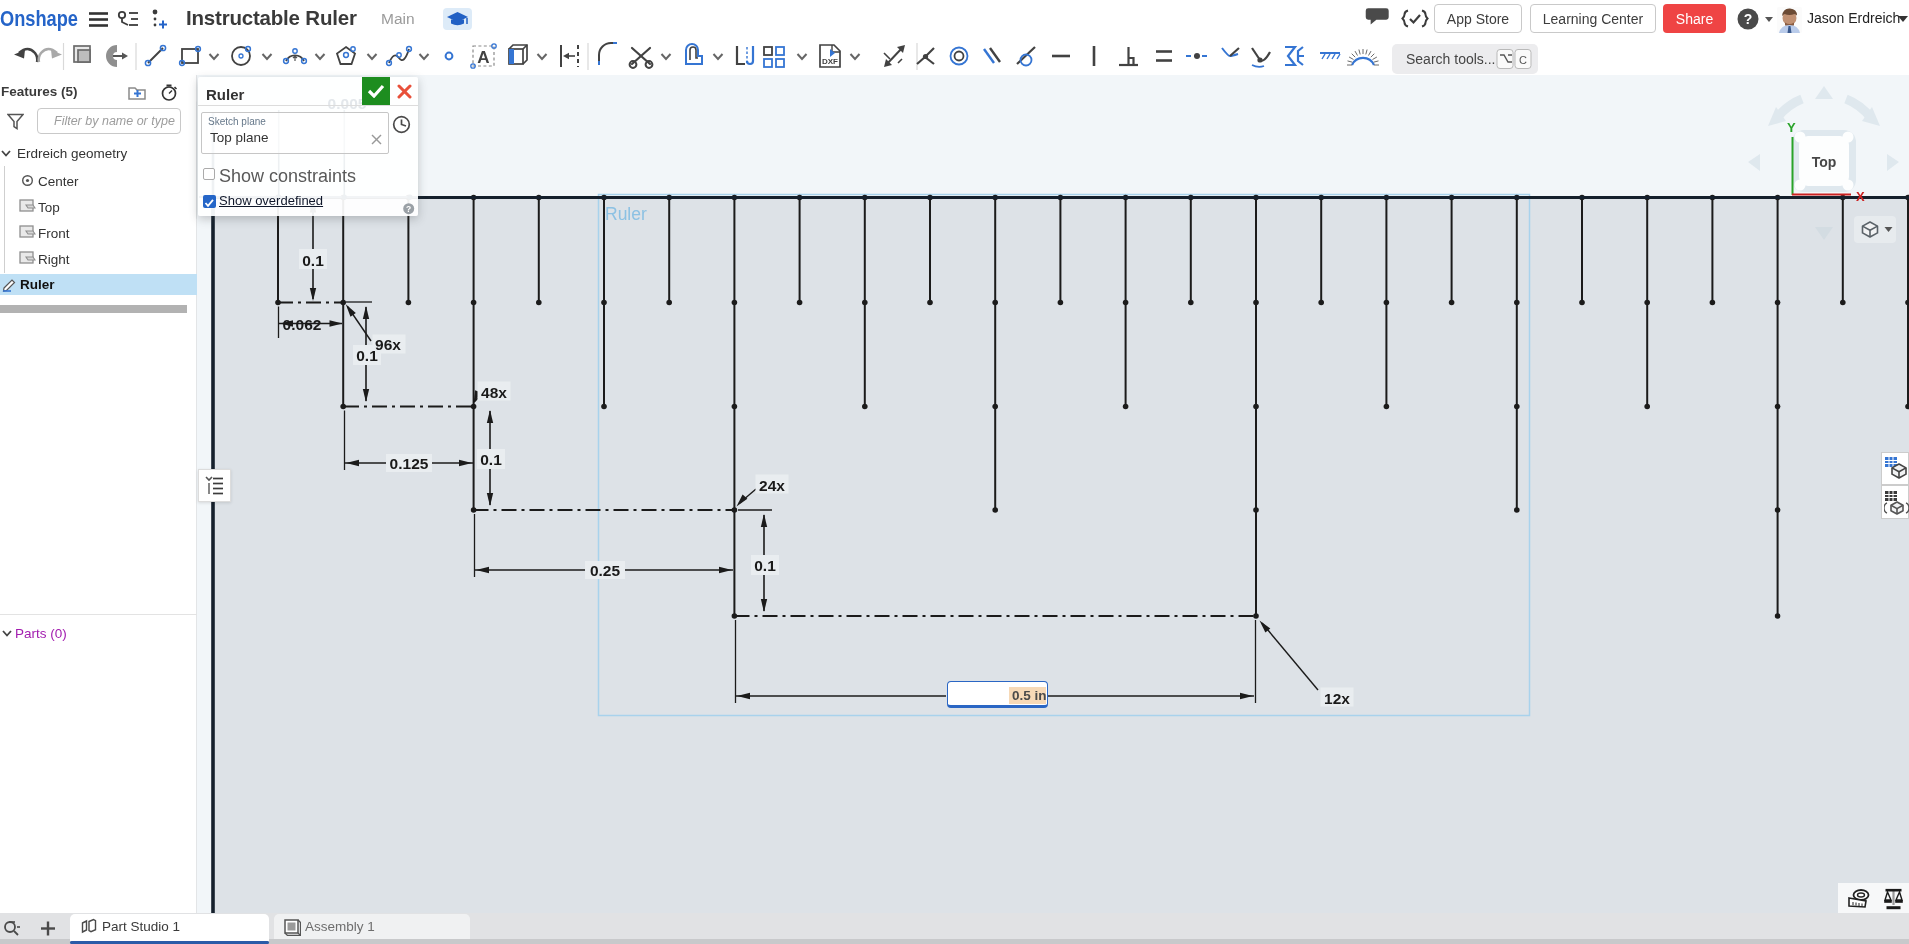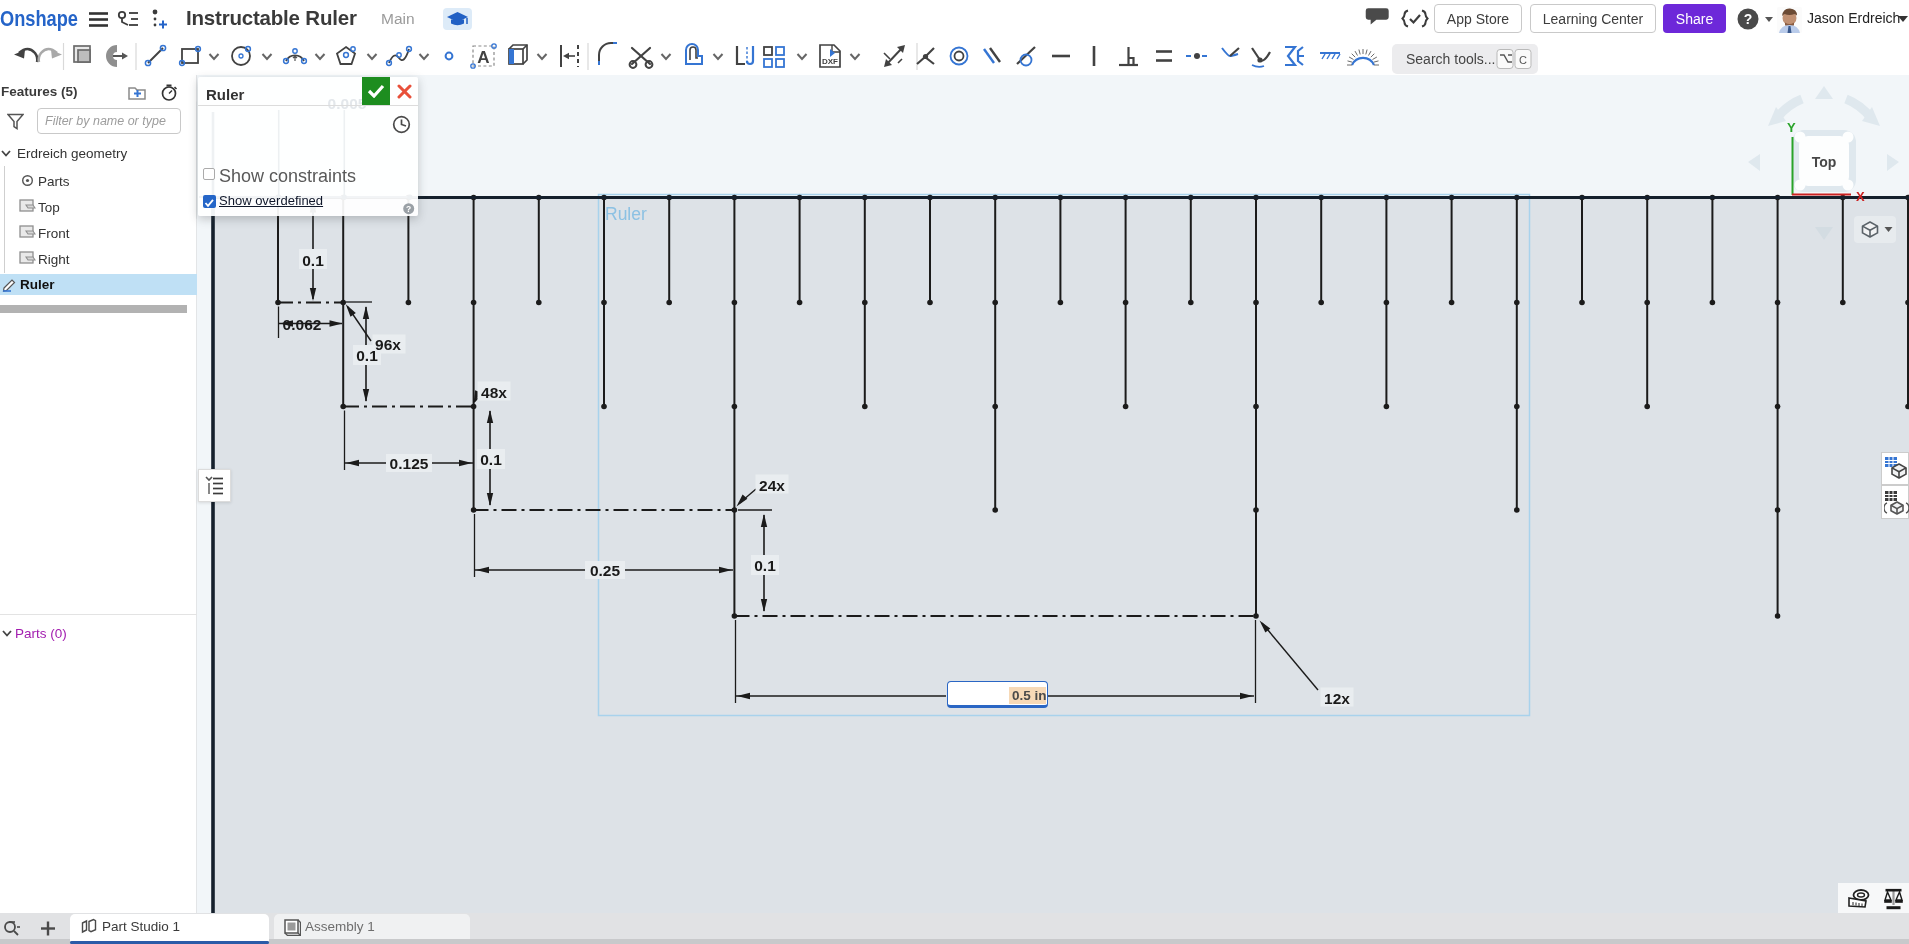--- a/index.html
+++ b/index.html
@@ -46,21 +46,21 @@
     <svg class="abs" style="left:1360px;top:0" width="80" height="37" viewBox="0 0 80 37">
       <path d="M10 10 h22 a3 3 0 0 1 3 3 v8 a3 3 0 0 1 -3 3 h-12 l-7 6 v-6 h-3 a3 3 0 0 1 -3 -3 v-8 a3 3 0 0 1 3 -3 z" fill="#4a4a4a" transform="translate(0,0) scale(0.82)"></path>
       <g fill="none" stroke="#3c3c3c" stroke-width="2">
         <path d="M48 10.5 q-3.5 1 -3.5 4 q0 2 -2 4 q2 2 2 4 q0 3 3.5 4"></path>
         <path d="M62 10.5 q3.5 1 3.5 4 q0 2 2 4 q-2 2 -2 4 q0 3 -3.5 4"></path>
       </g>
       <path d="M50 19 l3.5 3.5 l6.5 -7.5" fill="none" stroke="#3c3c3c" stroke-width="2.2"></path>
     </svg>
     <div class="abs" style="left:1434px;top:4px;width:88px;height:29px;background:#fff;border:1px solid #c9c9c9;border-radius:4px;font-size:14px;color:#3d3d3d;display:flex;align-items:center;justify-content:center;">App Store</div>
     <div class="abs" style="left:1530px;top:4px;width:126px;height:29px;background:#fff;border:1px solid #c9c9c9;border-radius:4px;font-size:14px;color:#3d3d3d;display:flex;align-items:center;justify-content:center;">Learning Center</div>
-    <div class="abs" style="left:1663px;top:4px;width:63px;height:29px;background:#6d28d9;border-radius:4px;font-size:14px;color:#fff;font-weight:500;display:flex;align-items:center;justify-content:center;">Share</div>
+    <div class="abs" style="left:1663px;top:4px;width:63px;height:29px;background:#ef4444;border-radius:4px;font-size:14px;color:#fff;font-weight:500;display:flex;align-items:center;justify-content:center;">Share</div>
     <svg class="abs" style="left:1736px;top:7px" width="44" height="24" viewBox="0 0 44 24">
       <circle cx="12" cy="12" r="10.5" fill="#4a4a4a"></circle>
       <text x="12" y="17" font-size="14" font-weight="700" fill="#fff" text-anchor="middle">?</text>
       <polygon points="29,10 37,10 33,15" fill="#555"></polygon>
     </svg>
     <div class="abs" style="left:1777px;top:7px;width:25px;height:26px;border-radius:2px;background:#fdfdfd;overflow:hidden;"><svg width="25" height="26" viewBox="0 0 25 26">
         <rect width="25" height="26" fill="#fbfbfb"></rect>
         <circle cx="12.5" cy="11" r="7" fill="#c09072"></circle>
         <path d="M5 9 q1 -8 8 -7.5 q7 0.5 7 7 l-2.5 -1.5 q-5 2 -10 0 z" fill="#6b4b35"></path>
         <path d="M8 15.5 q4.5 3 9 0 l0 3 q-4.5 2 -9 0 z" fill="#8a5c40"></path>
@@ -255,31 +255,31 @@
         <line x1="9.5" y1="6" x2="9.5" y2="13"></line>
       </g>
       <circle cx="41" cy="9.5" r="6.5" fill="none" stroke="#333" stroke-width="1.7"></circle>
       <line x1="41" y1="9.5" x2="44" y2="6.5" stroke="#333" stroke-width="1.5"></line>
       <line x1="38.5" y1="1.5" x2="43.5" y2="1.5" stroke="#333" stroke-width="2"></line>
       <line x1="46.5" y1="3" x2="48.5" y2="5" stroke="#333" stroke-width="1.6"></line>
     </svg>
     <svg class="abs" style="left:7px;top:38px" width="17" height="17" viewBox="0 0 17 17">
       <path d="M1 1.5 h15 l-6 7 v7 l-3 -2 v-5 z" fill="none" stroke="#555" stroke-width="1.5"></path>
     </svg>
-    <div class="abs" style="left:37px;top:33px;width:144px;height:26px;border:1px solid #c9c9c9;border-radius:4px;font-style:italic;font-size:12.5px;color:#9d9d9d;display:flex;align-items:center;padding-left:7px;">Filter by name or type</div>
+    <div class="abs" style="left:37px;top:33px;width:144px;height:26px;border:1px solid #c9c9c9;border-radius:4px;font-style:italic;font-size:12.5px;color:#9d9d9d;display:flex;align-items:center;padding-left:16px;">Filter by name or type</div>
     <svg class="abs" style="left:1px;top:74px" width="10" height="9">
       <path d="M1 2 l4 4.5 l4 -4.5" stroke="#444" stroke-width="1.8" fill="none"></path>
     </svg>
     <div class="abs" style="left:17px;top:71px;font-size:13.5px;color:#333;">Erdreich geometry</div>
     <div class="abs" style="left:4px;top:91px;width:1px;height:107px;background:#cfcfcf;"></div>
     <svg class="abs" style="left:21px;top:99px" width="13" height="13">
       <circle cx="6.5" cy="6.5" r="4.8" fill="none" stroke="#555" stroke-width="1.4"></circle>
       <circle cx="6.5" cy="6.5" r="1.6" fill="#555"></circle>
     </svg>
-    <div class="abs" style="left:38px;top:99px;font-size:13.5px;color:#333;">Parts</div>
+    <div class="abs" style="left:38px;top:99px;font-size:13.5px;color:#333;">Center</div>
     <svg class="abs" style="left:19px;top:124px" width="17" height="15" viewBox="0 0 17 15">
       <rect x="1" y="1" width="13" height="11" fill="#e9e9e9" stroke="#8f8f8f" stroke-width="1.3"></rect>
       <path d="M7 6 l7 0 l2 3 l-7 0 z" fill="#d6d6d6" stroke="#8f8f8f" stroke-width="1.1"></path>
     </svg>
     <div class="abs" style="left:38px;top:124.5px;font-size:13.5px;color:#333;">Top</div>
     <svg class="abs" style="left:19px;top:150px" width="17" height="15" viewBox="0 0 17 15">
       <rect x="1" y="1" width="13" height="11" fill="#e9e9e9" stroke="#8f8f8f" stroke-width="1.3"></rect>
       <path d="M7 6 l7 0 l2 3 l-7 0 z" fill="#d6d6d6" stroke="#8f8f8f" stroke-width="1.1"></path>
     </svg>
     <div class="abs" style="left:38px;top:150.5px;font-size:13.5px;color:#333;">Front</div>
@@ -528,20 +528,30 @@
     </div>
     <div class="abs" style="left:192px;top:0;width:28px;height:28px;display:flex;align-items:center;justify-content:center;">
       <svg width="15" height="15" viewBox="0 0 15 15">
         <g stroke="#e8503a" stroke-width="3" stroke-linecap="round">
           <line x1="2" y1="2" x2="13" y2="13"></line>
           <line x1="13" y1="2" x2="2" y2="13"></line>
         </g>
       </svg>
     </div>
     <div class="abs" style="left:0;top:28px;width:220px;height:1px;background:#dcdcdc;"></div>
+    <div class="abs" style="left:3px;top:35px;width:188px;height:42px;border:1px solid #c6c6c6;border-radius:2px;background:rgba(255,255,255,0.55);">
+      <div class="abs" style="left:6px;top:3px;font-size:10px;color:#66788a;">Sketch plane</div>
+      <div class="abs" style="left:8px;top:17px;font-size:13.5px;color:#333;">Top plane</div>
+      <svg class="abs" style="left:168px;top:20px" width="13" height="13">
+        <g stroke="#999" stroke-width="1.4">
+          <line x1="2" y1="2" x2="11" y2="11"></line>
+          <line x1="11" y1="2" x2="2" y2="11"></line>
+        </g>
+      </svg>
+    </div>
     <svg class="abs" style="left:194px;top:38px" width="19" height="19" viewBox="0 0 19 19">
       <circle cx="9.5" cy="9.5" r="7.8" fill="none" stroke="#4a4a4a" stroke-width="1.7"></circle>
       <path d="M9.5 4.5 l0 5 l4.5 1.5" fill="none" stroke="#4a4a4a" stroke-width="1.7"></path>
     </svg>
     <div class="abs" style="left:5px;top:91px;width:12px;height:12px;border:1px solid #ababab;border-radius:2px;background:#fff;"></div>
     <div class="abs" style="left:21px;top:89px;font-size:18px;color:#595959;">Show constraints</div>
     <div class="abs" style="left:5px;top:118px;width:12.5px;height:12.5px;border-radius:2px;background:#2566c8;"><svg width="12" height="12" viewBox="0 0 12 12">
         <path d="M2.5 6 l2.5 2.8 L10 2.8" stroke="#fff" stroke-width="1.8" fill="none"></path>
       </svg></div>
     <div class="abs" style="left:21px;top:116px;font-size:13px;color:#0f172a;text-decoration:underline;">Show overdefined</div>

